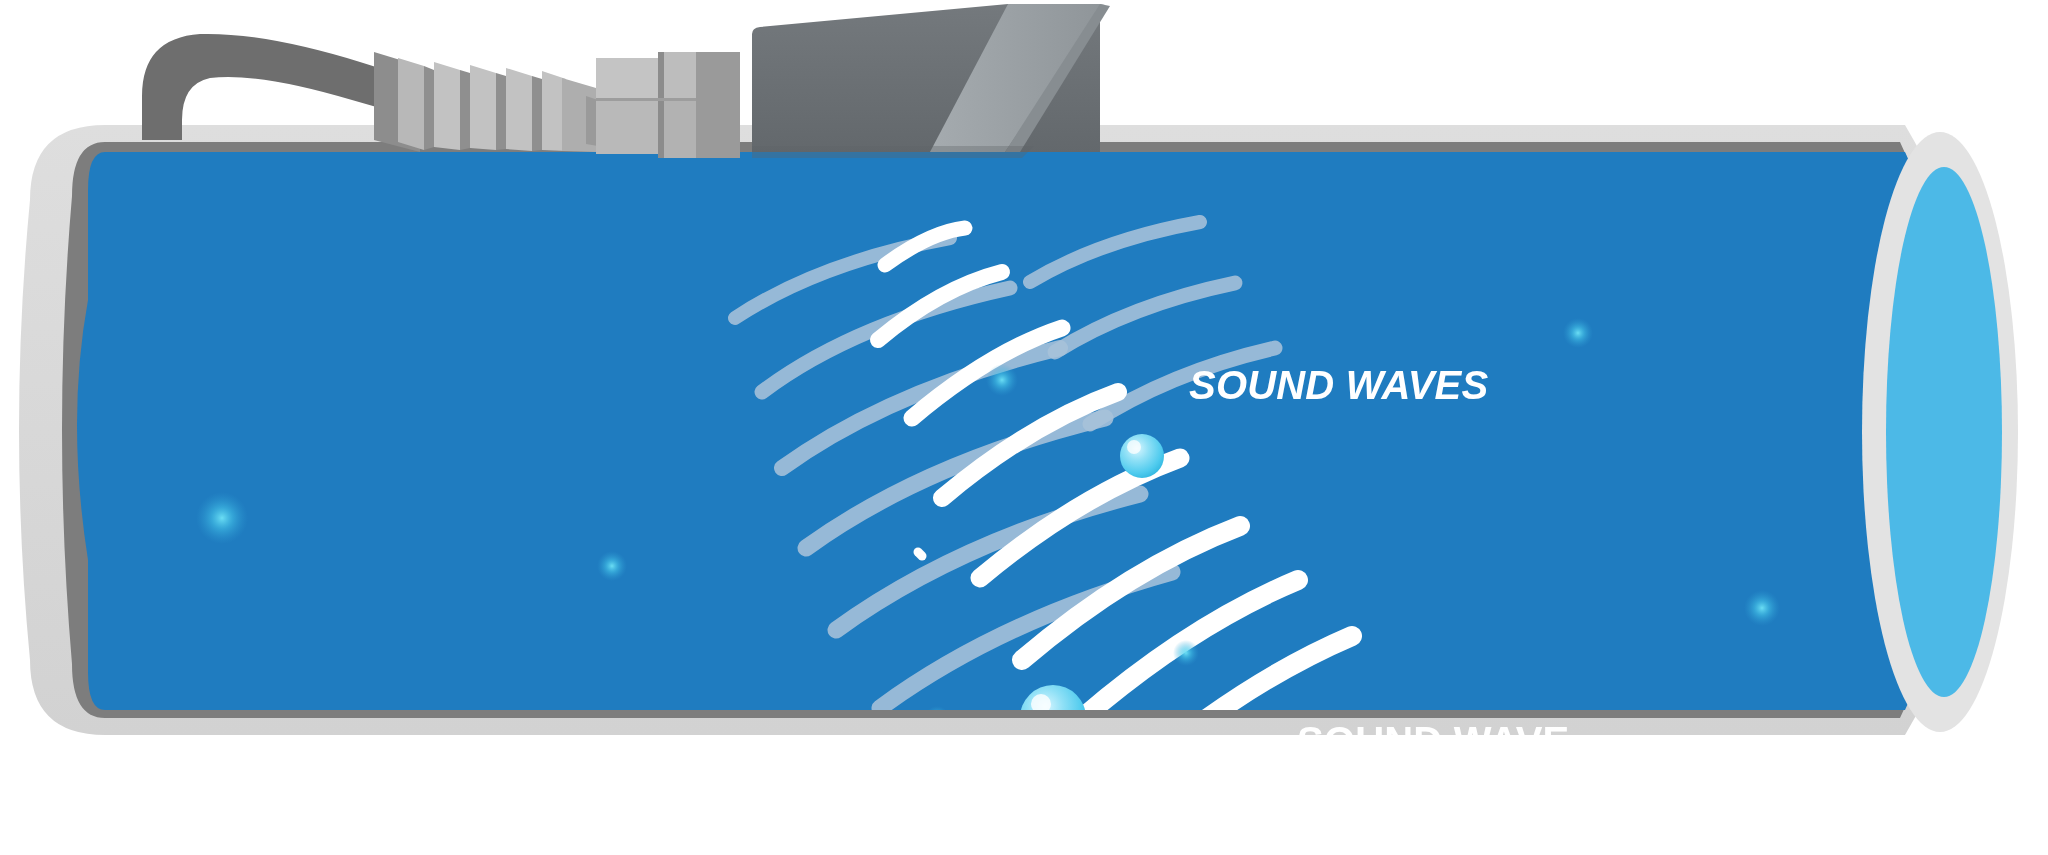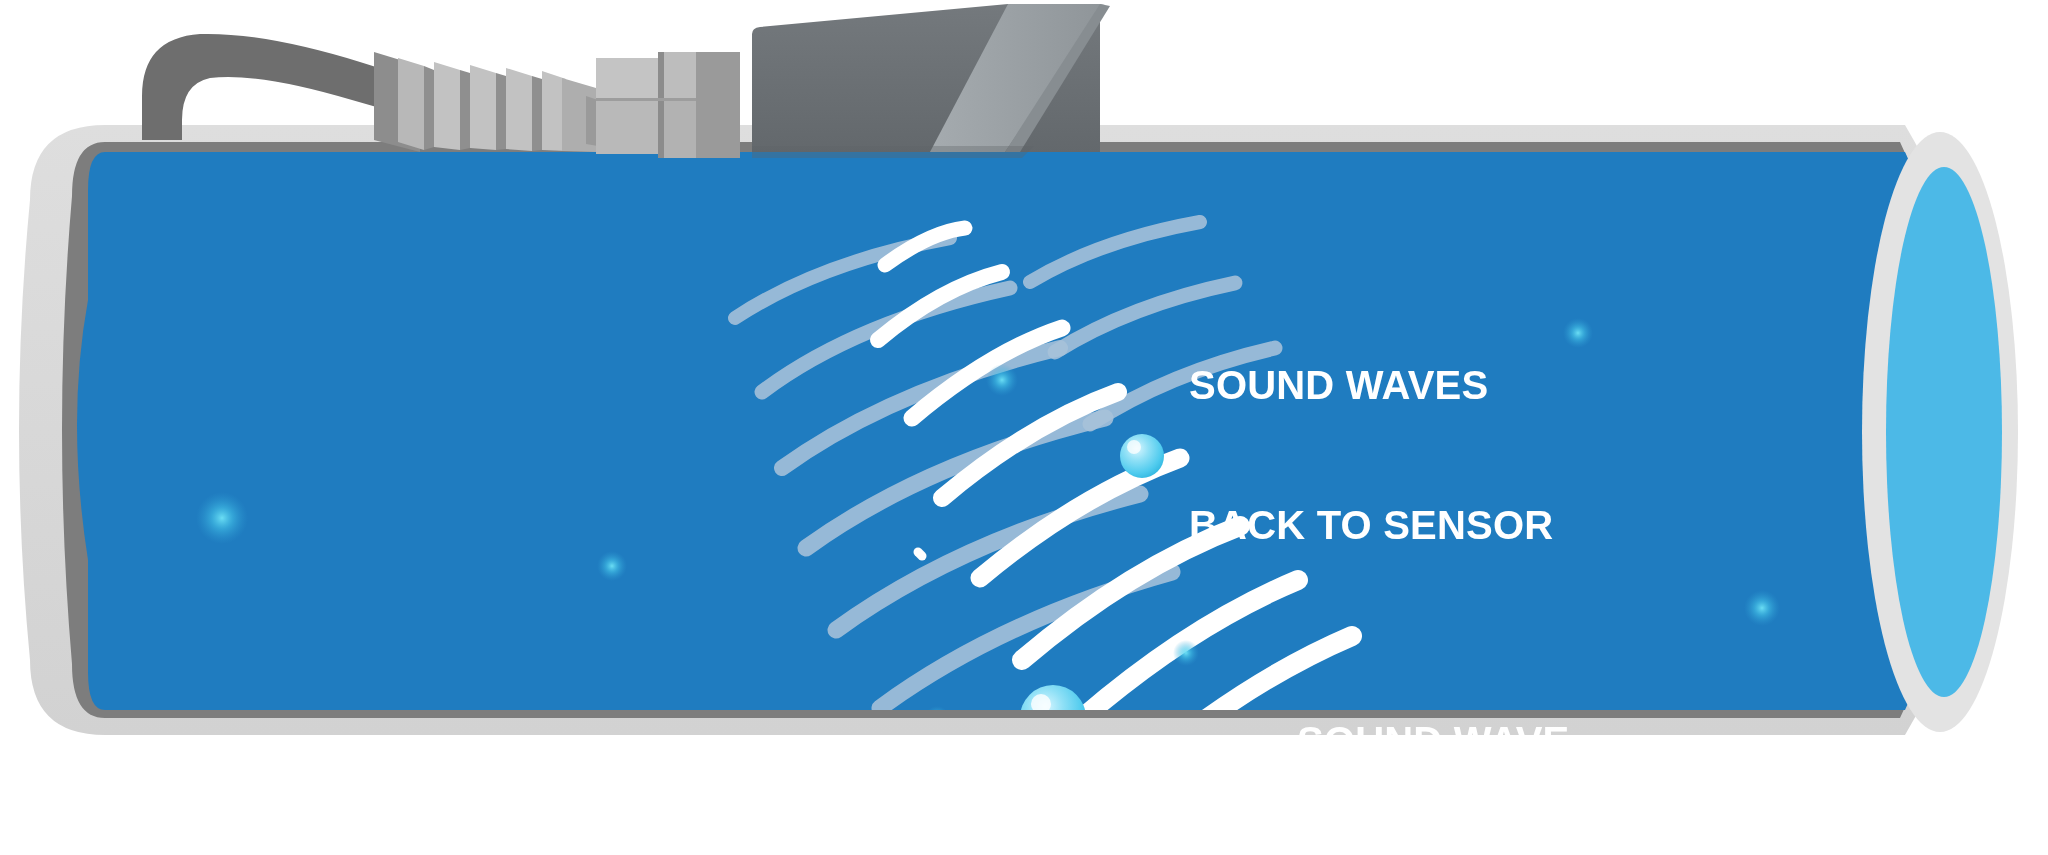--- a/index.html
+++ b/index.html
@@ -33,20 +33,21 @@
     font-weight: bold;
     letter-spacing: 0.2px;
     line-height: 1.17;
     white-space: pre;
     text-transform: uppercase;
   }
   #callout-reflected {
     left: 1189px;
     top: 268px;
     font-size: 40px;
+    font-style: italic;
   }
   #callout-transmitted {
     left: 1297px;
     top: 624px;
     font-size: 40px;
   }
   #callout-bubbles {
     left: 558px;
     top: 697px;
     font-size: 40px;
@@ -233,21 +234,20 @@
       <path d="M 1008 4 L 1100 4 L 1105 5 L 1005 152 L 930 152 Z" fill="url(#sensorLight)"></path>
 
       <path d="M 1100 4 L 1110 6 L 1020 152 L 1005 152 Z" fill="#878d91"></path>
 
       <path d="M 752 146 L 1034 146 L 1022 158 L 752 158 Z" fill="#5e6367" opacity="0.35"></path>
     </g>
   </svg>
 
   <div class="callout" id="callout-reflected">
     <span class="callout-line">SOUND WAVES</span>
-    <span class="callout-line">BACK TO SENSOR</span>
   </div>
 
   <div class="callout" id="callout-transmitted">
     <span class="callout-line">SOUND WAVE</span>
     
     
   </div>
 
   <div class="callout" id="callout-bubbles">
     <span class="callout-line">BUBBLES OR SOLIDS</span>

